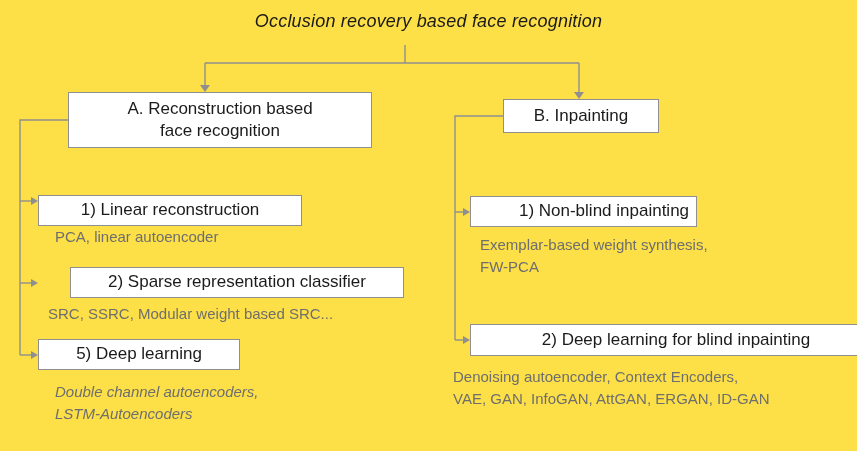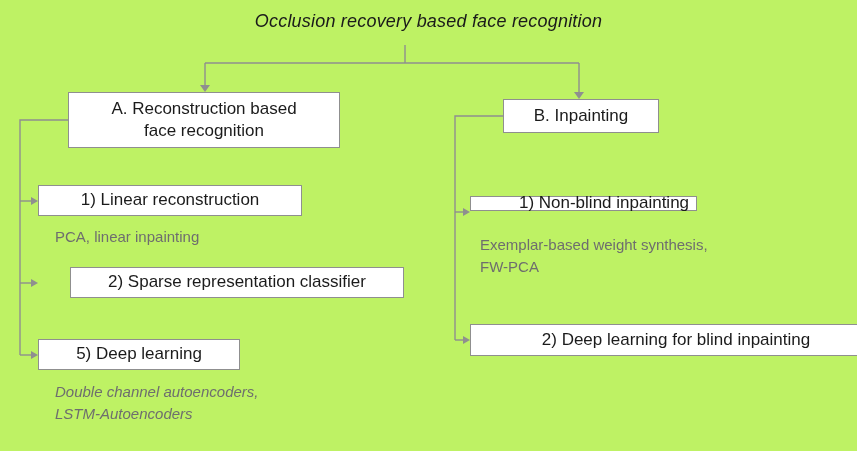--- a/index.html
+++ b/index.html
@@ -3,21 +3,21 @@
 <meta charset="utf-8">
 <style>
   * { margin: 0; padding: 0; box-sizing: border-box; }
   html, body { background: #ffffff; }
   body { font-family: "Liberation Sans", sans-serif; }
 
   .canvas {
     position: relative;
     width: 857px;
     height: 451px;
-    background: #bef264;
+    background: #fde047;
     overflow: hidden;
   }
 
   .connectors {
     position: absolute;
     left: 0; top: 0;
     width: 857px; height: 451px;
     pointer-events: none;
   }
 
@@ -39,27 +39,27 @@
     background: #ffffff;
     display: flex;
     align-items: center;
     justify-content: center;
     text-align: center;
     color: #1b1b1b;
     font-size: 17px;
     line-height: 1.3;
   }
 
-  .node-a  { left: 68px;  top: 92px;  width: 272px; height: 56px; }
+  .node-a  { left: 68px;  top: 92px;  width: 304px; height: 56px; }
   .node-a .label { width: 212px; }
   .node-b  { left: 503px; top: 99px;  width: 156px; height: 34px; }
-  .node-a1 { left: 38px;  top: 185px; width: 264px; height: 31px; }
+  .node-a1 { left: 38px;  top: 195px; width: 264px; height: 31px; }
   .node-a2 { left: 38px;  top: 267px; width: 334px; height: 31px; margin-left: 32px; }
   .node-a3 { left: 38px;  top: 339px; width: 202px; height: 31px; }
-  .node-b1 { left: 470px; top: 196px; width: 227px; height: 15px; padding-left: 41px; }
+  .node-b1 { left: 470px; top: 196px; width: 227px; height: 31px; padding-left: 41px; }
   .node-b2 { left: 470px; top: 324px; width: 412px; height: 32px; }
 
   .caption {
     position: absolute;
     color: #6e6e6e;
     font-size: 15px;
     line-height: 1.45;
     white-space: pre-line;
   }
   .cap-a1 { left: 55px;  top: 226px; }
@@ -104,35 +104,38 @@
     <span class="label">A. Reconstruction based face recognition</span>
   </div>
 
   <div class="node node-b">
     <span class="label">B. Inpainting</span>
   </div>
 
   <div class="node node-a1">
     <span class="label">1) Linear reconstruction</span>
   </div>
-  <div class="caption cap-a1">PCA, linear inpainting</div>
+  <div class="caption cap-a1">PCA, linear autoencoder</div>
 
   <div class="node node-a2">
     <span class="label">2) Sparse representation classifier</span>
   </div>
+  <div class="caption cap-a2">SRC, SSRC, Modular weight based SRC...</div>
 
   <div class="node node-a3">
     <span class="label">5) Deep learning</span>
   </div>
   <div class="caption cap-a3">Double channel autoencoders,
 LSTM-Autoencoders</div>
 
   <div class="node node-b1">
     <span class="label">1) Non-blind inpainting</span>
   </div>
   <div class="caption cap-b1">Exemplar-based weight synthesis,
 FW-PCA</div>
 
   <div class="node node-b2">
     <span class="label">2) Deep learning for blind inpainting</span>
   </div>
+  <div class="caption cap-b2">Denoising autoencoder, Context Encoders,
+VAE, GAN, InfoGAN, AttGAN, ERGAN, ID-GAN</div>
 
 </div>
 
 </body></html>

